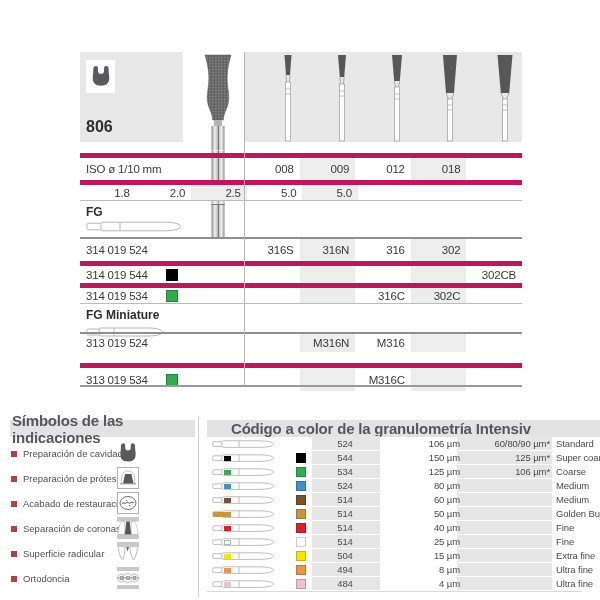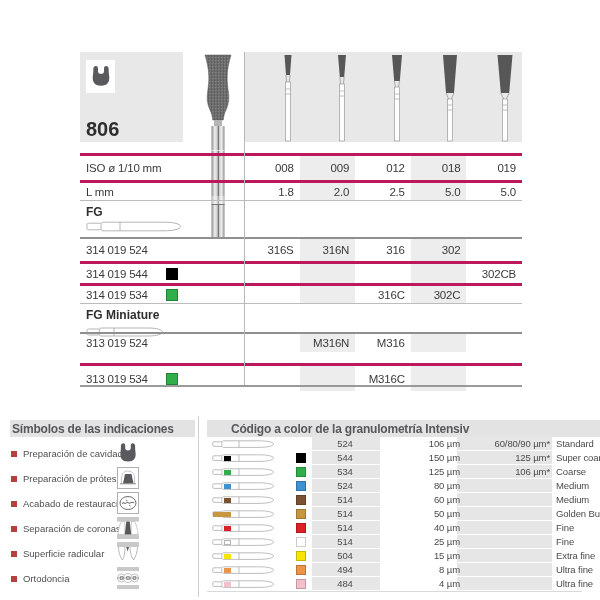--- a/index.html
+++ b/index.html
@@ -5,37 +5,37 @@
   html,body{margin:0;padding:0;width:600px;height:600px;background:#fff;
     font-family:"Liberation Sans",sans-serif;overflow:hidden;}
   .abs{position:absolute;}
   
   #burtable{position:absolute;left:80px;top:52px;width:442px;height:333px;}
   .band{position:absolute;left:0;top:0;width:442px;height:90px;background:#e8e8e8;}
   .whitecol{position:absolute;left:103px;top:0;width:61px;height:185px;background:#fff;}
   .vline{position:absolute;left:164px;top:0;width:1px;height:333px;background:#b7b7b7;}
   .iconbox{position:absolute;left:6px;top:8px;width:29px;height:33px;background:#fff;
     display:flex;align-items:center;justify-content:center;}
-  .fignum{position:absolute;left:6px;top:66px;font-size:20px;font-weight:bold;color:#2e2e2e;}
-  .row{position:absolute;left:0;width:442px;display:flex;border-top:3px solid #be185d;box-sizing:border-box;}
+  .fignum{position:absolute;left:6px;top:66px;font-size:16px;font-weight:bold;color:#2e2e2e;}
+  .row{position:absolute;left:0;width:442px;display:flex;border-top:5px solid #be185d;box-sizing:border-box;}
   .row.heavy{border-top:2px solid #8f8f8f;}
   .lblcell{width:164px;box-sizing:border-box;padding-left:6px;display:flex;align-items:center;
     font-size:11.5px;color:#3a3a3a;position:relative;letter-spacing:-0.2px;}
   .cell{width:55.6px;box-sizing:border-box;display:flex;align-items:center;justify-content:flex-end;
     padding-right:6px;font-size:11.5px;color:#3a3a3a;letter-spacing:-0.2px;}
   .vrow .cell:nth-child(3),.vrow .cell:nth-child(5){background:#ededed;padding-left:35px;}
   .marker{position:absolute;left:86px;top:50%;transform:translateY(-50%);width:12px;height:12px;
     border:1px solid rgba(0,0,0,0.25);box-sizing:border-box;}
   .fgblock{position:absolute;left:0;width:442px;border-top:1px solid #bcbcbc;box-sizing:border-box;}
   .fgblock .fglbl{position:absolute;left:6px;top:4px;font-size:12px;font-weight:bold;color:#2e2e2e;}
   .botline{position:absolute;left:0;top:333px;width:442px;height:0;border-top:2px solid #9a9a9a;}
   .sbur{position:absolute;top:2px;}
   
   .titleband{position:absolute;height:17px;background:#e3e3e3;display:flex;align-items:center;}
-  .titleband span{font-size:12px;font-weight:bold;color:#57575b;letter-spacing:-0.2px;}
+  .titleband span{font-size:15px;font-weight:bold;color:#57575b;letter-spacing:-0.2px;}
   #divider{position:absolute;left:198px;top:416px;width:1px;height:181px;background:#cfcfcf;}
   .symitem{position:absolute;left:8px;width:190px;height:25px;display:flex;align-items:center;}
   .bullet{width:6px;height:6px;margin-left:3px;margin-right:6px;flex:none;}
   .symitem .slbl{font-size:9.5px;color:#4f4f4f;}
   .symicon{position:absolute;left:109px;top:1px;width:22px;height:22px;}
   .graycolA{position:absolute;left:312px;top:436px;width:68px;height:155px;background:#e6e6e6;}
   .graycolC{position:absolute;left:457px;top:436px;width:95px;height:155px;background:#e6e6e6;}
   .gritbottom{position:absolute;left:207px;top:591px;width:375px;height:1px;background:#d9d9d9;}
   .gritrow{position:absolute;left:207px;width:375px;height:14px;border-bottom:1px solid rgba(255,255,255,0.9);box-sizing:border-box;}
   .gritrow .draw{position:absolute;left:5px;top:2px;}
@@ -124,25 +124,23 @@
     <line x1="7.6" y1="51" x2="12.4" y2="51" stroke="#9c9c9c" stroke-width="0.6"></line>
     <line x1="7.6" y1="56" x2="12.4" y2="56" stroke="#9c9c9c" stroke-width="0.6"></line>
   </svg>
 
   <div class="row vrow" style="top:101px;height:27px">
     <div class="lblcell">ISO ø 1/10 mm</div>
     <div class="cell">008</div>
     <div class="cell">009</div>
     <div class="cell">012</div>
     <div class="cell">018</div>
-    <div class="cell">019</div>
   </div>
 
   <div class="row vrow" style="top:128px;height:20px">
-    <div class="lblcell">L mm</div>
     <div class="cell">1.8</div>
     <div class="cell">2.0</div>
     <div class="cell">2.5</div>
     <div class="cell">5.0</div>
     <div class="cell">5.0</div>
   </div>
 
   <div class="fgblock" style="top:148px;height:37px">
     <div class="fglbl">FG</div>
     <svg class="abs" style="left:6px;top:19px" width="96" height="13" viewBox="0 0 96 13">

